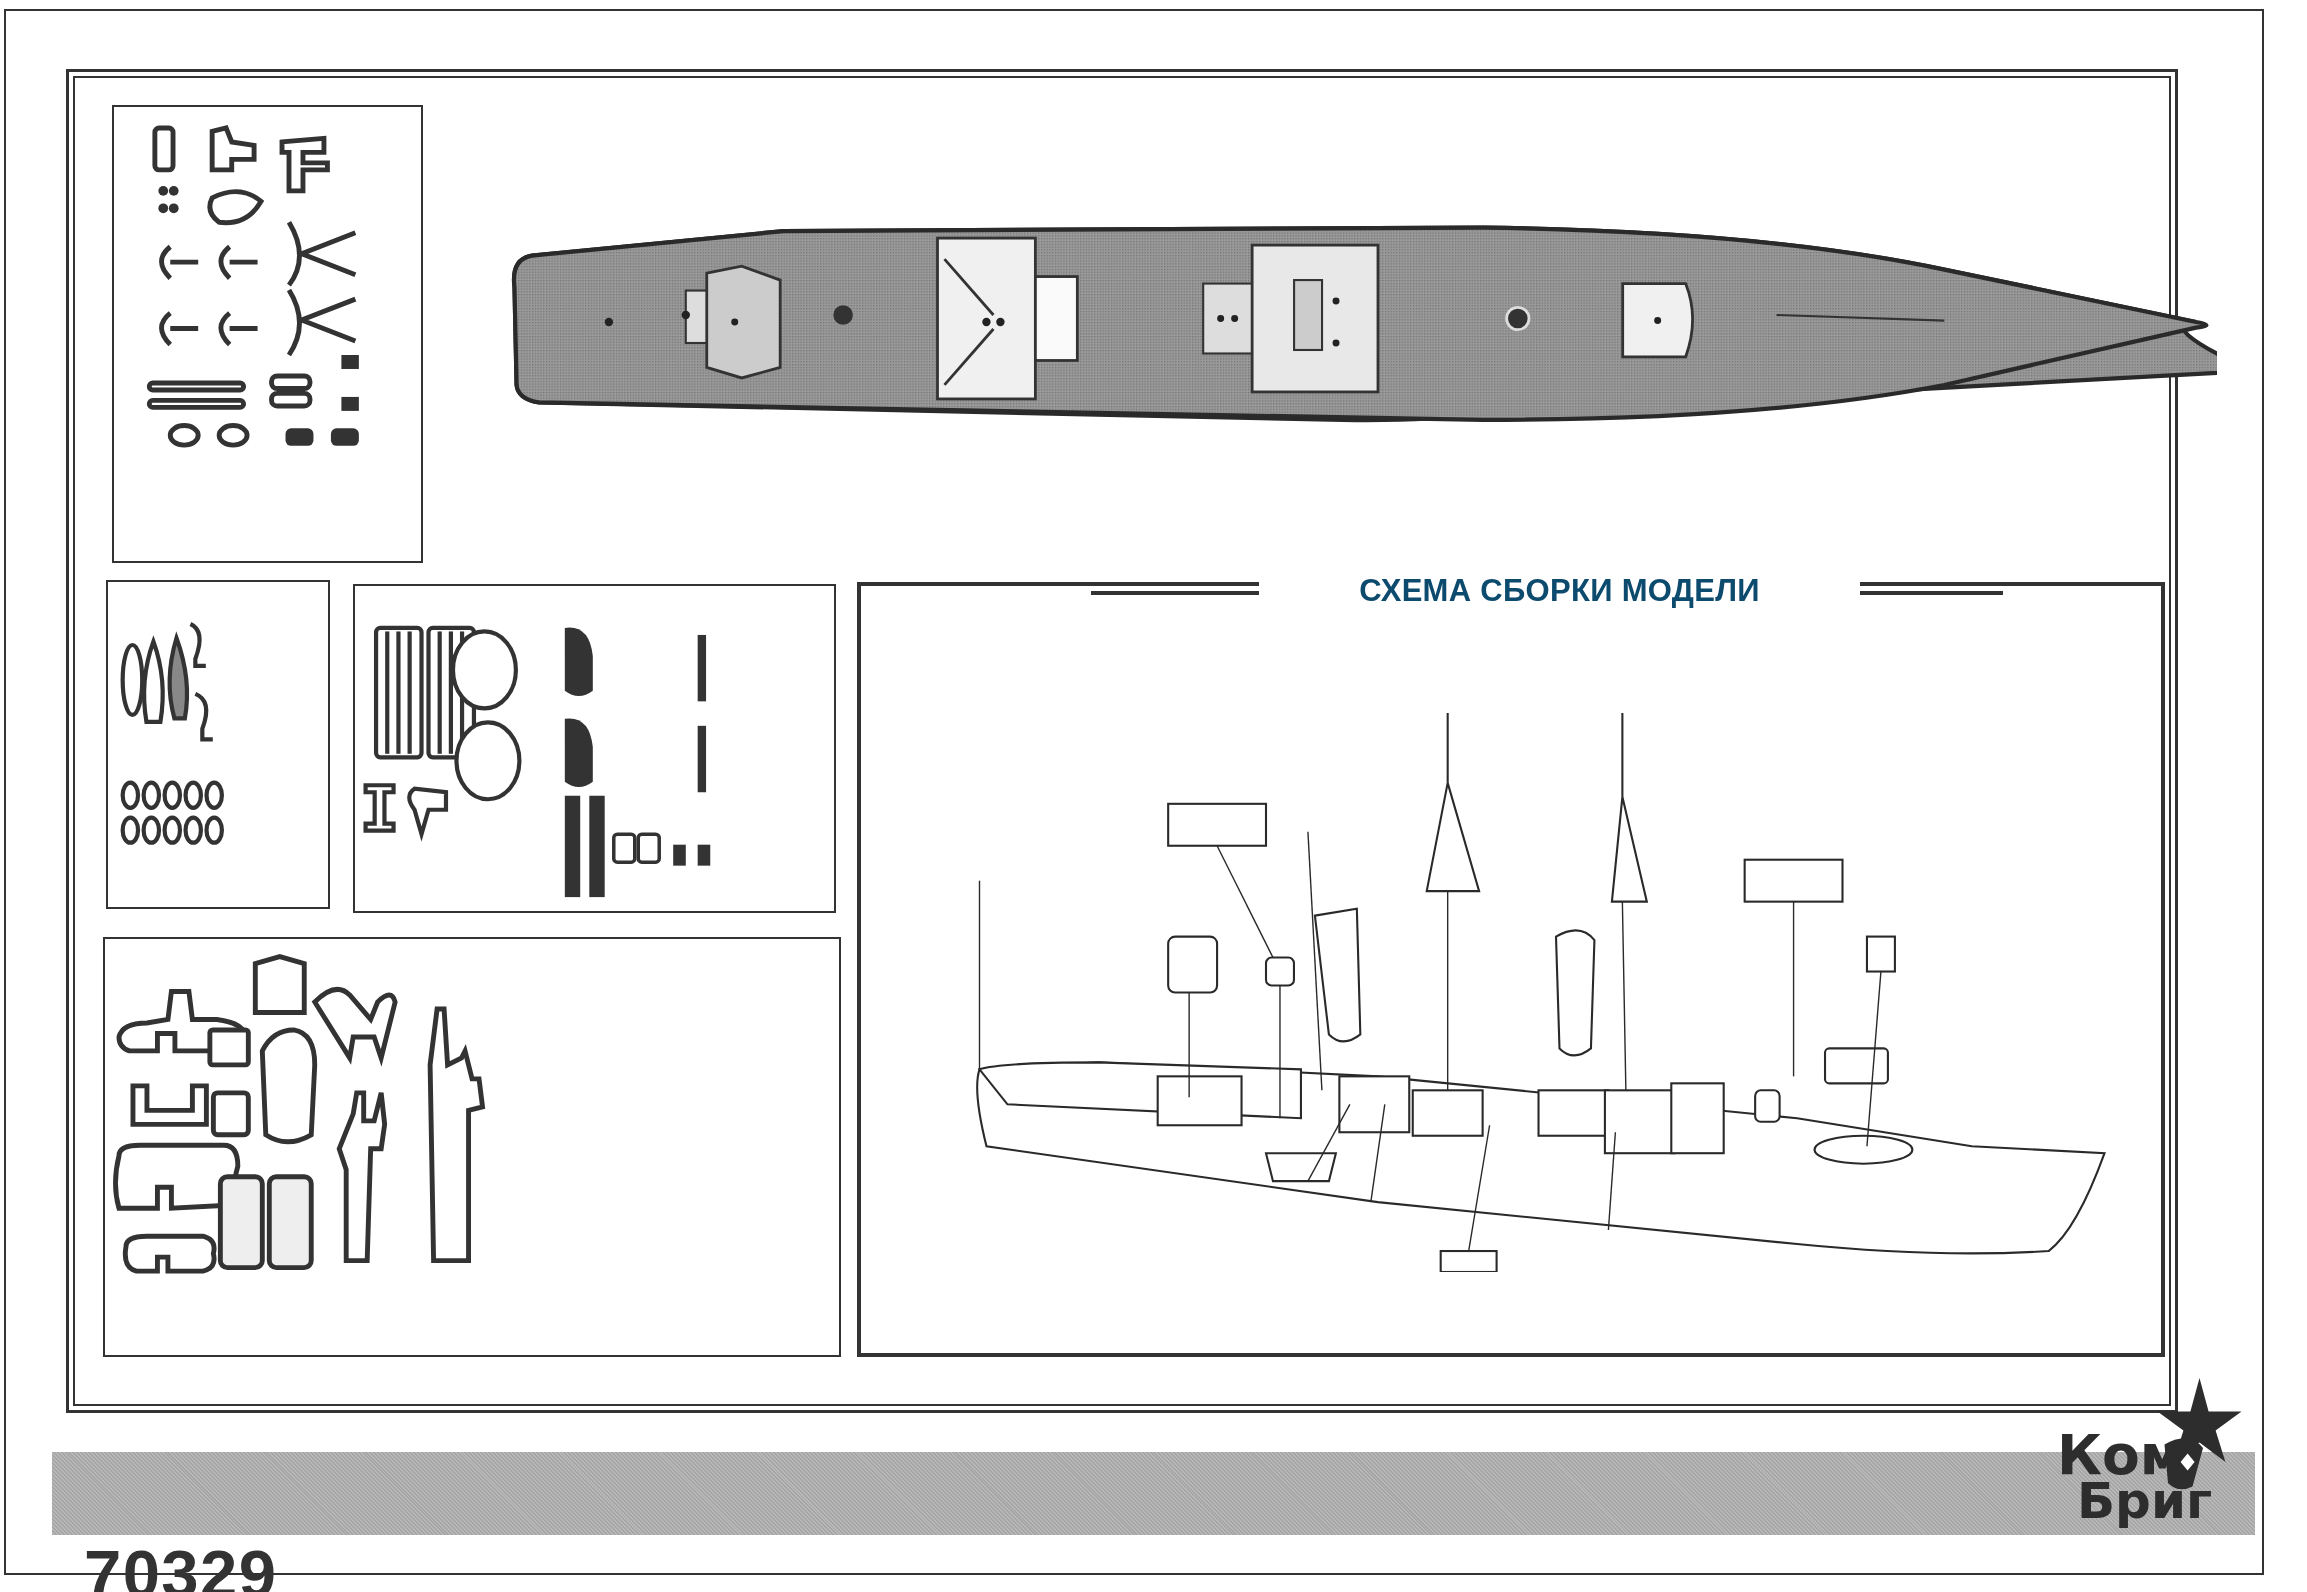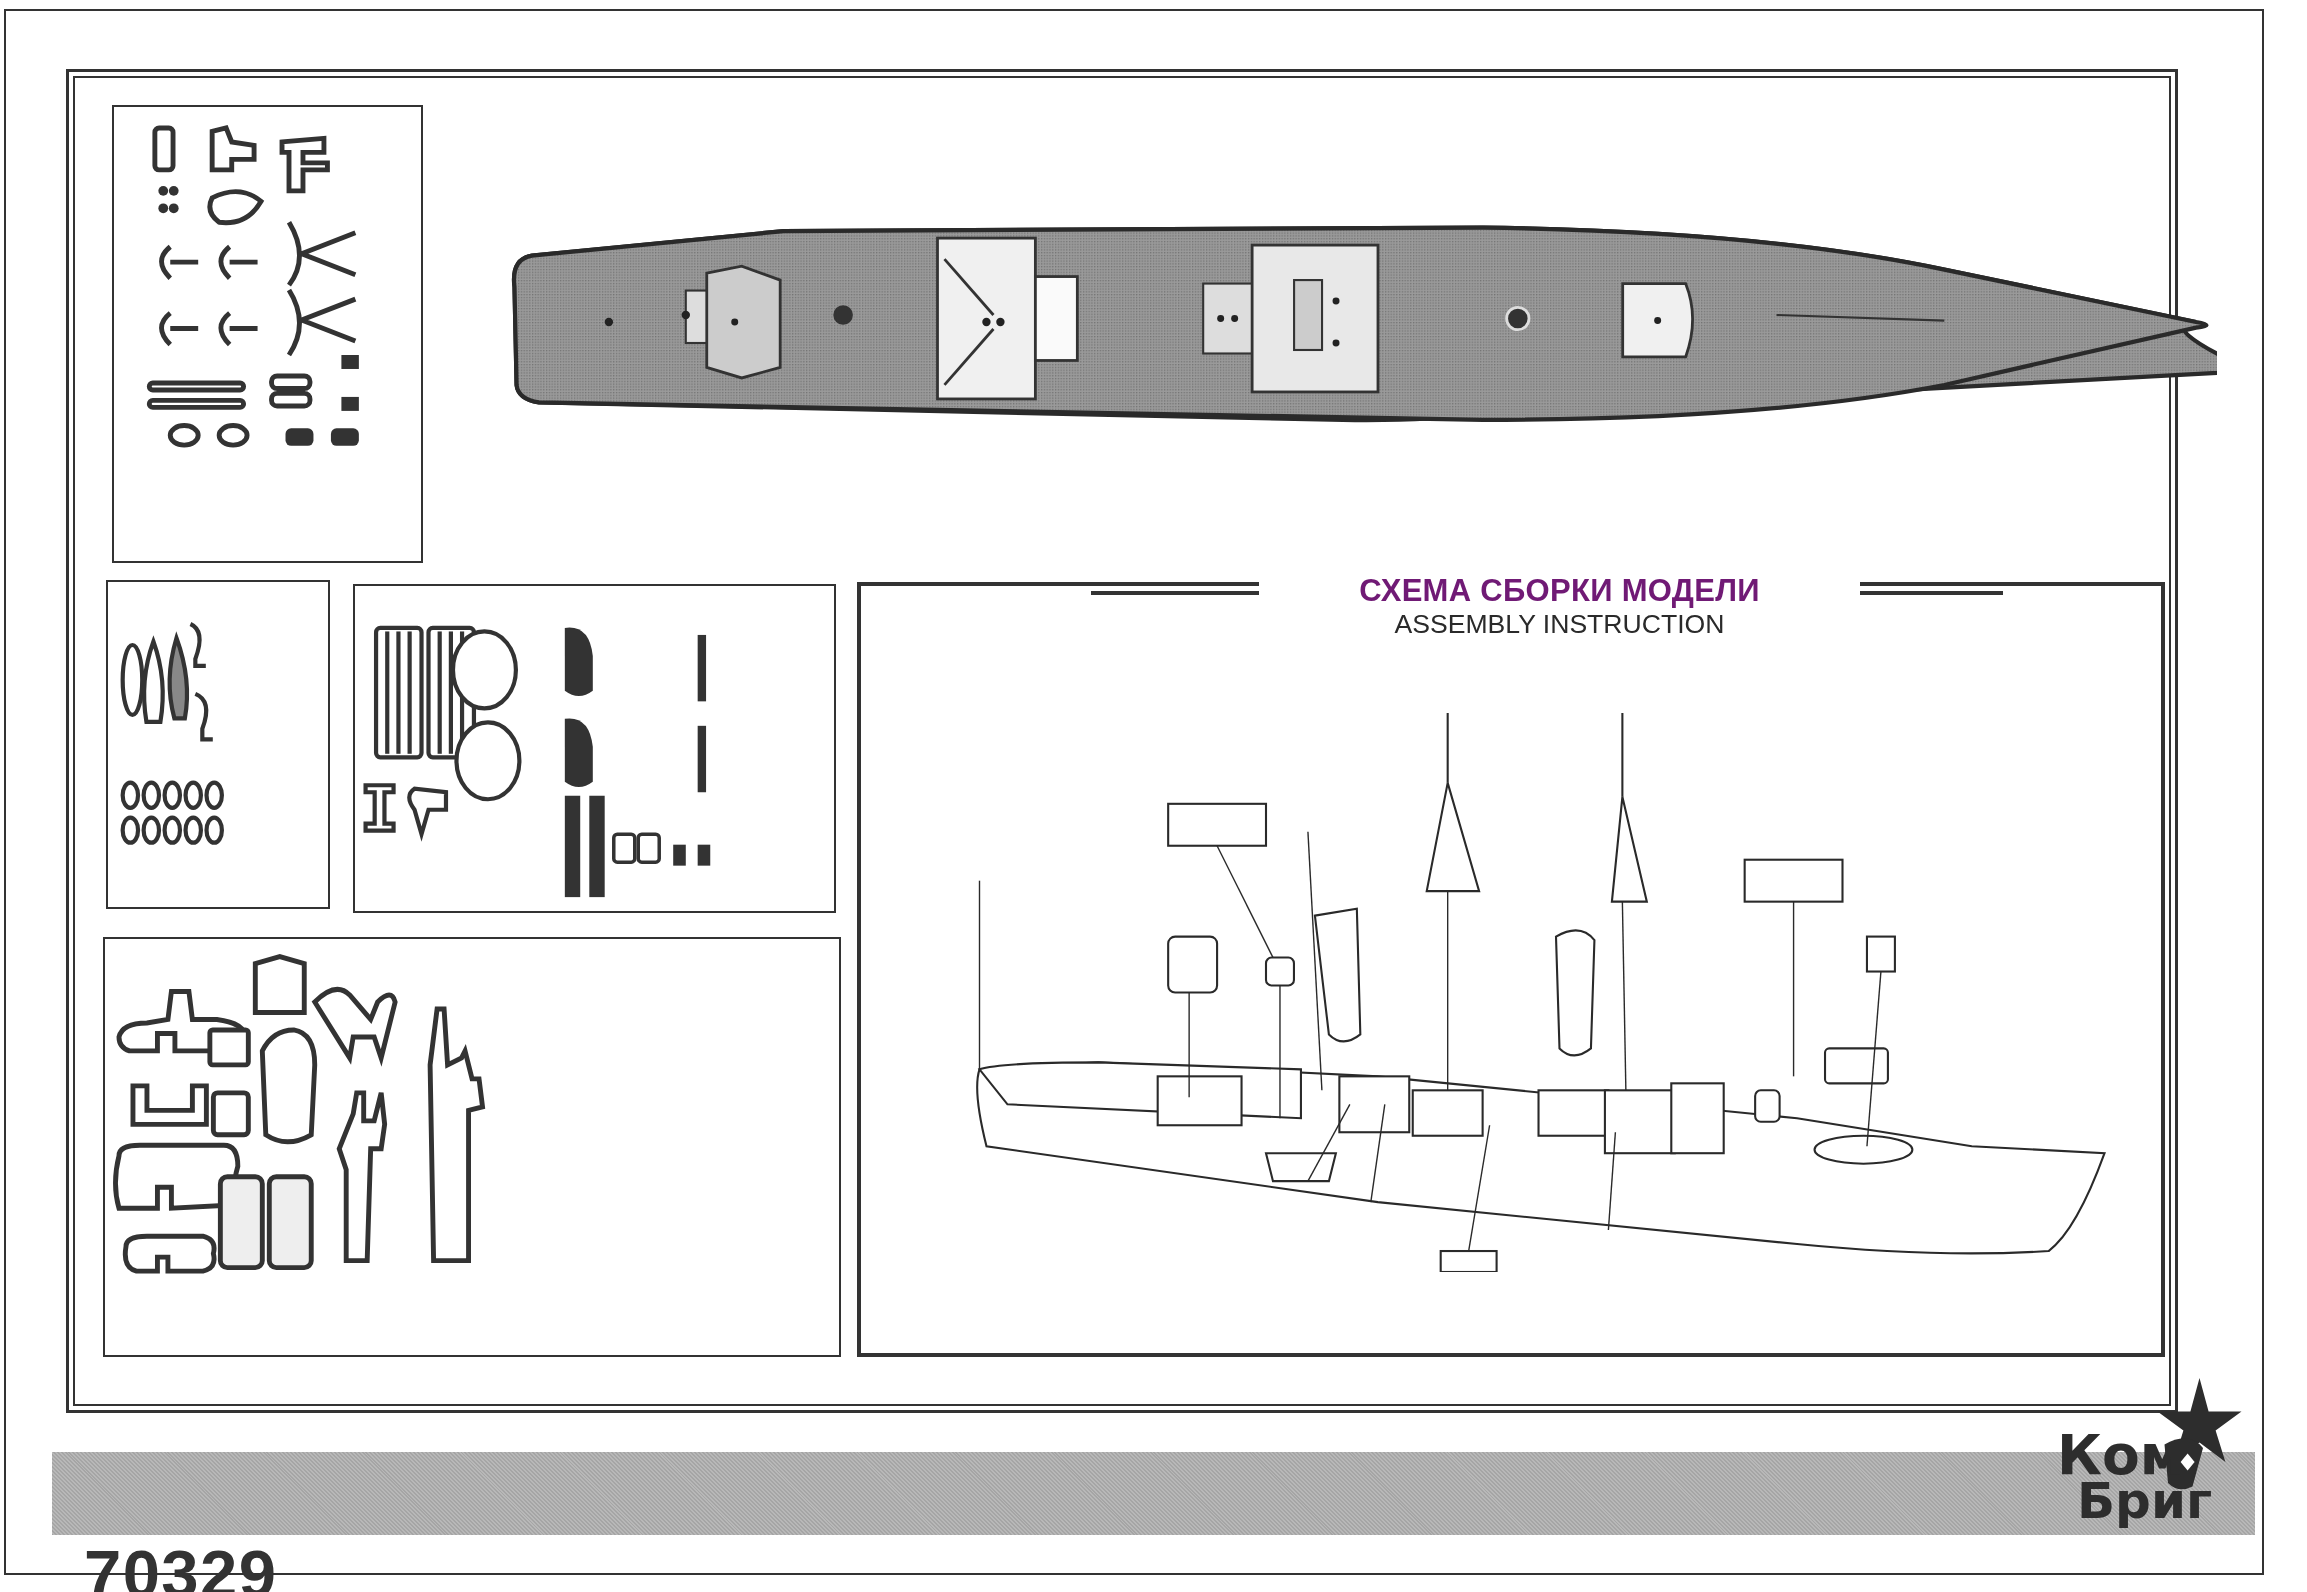--- a/index.html
+++ b/index.html
@@ -5,21 +5,21 @@
   html, body { margin: 0; padding: 0; background: #ffffff; }
   body { width: 2307px; height: 1592px; position: relative; overflow: hidden;
          font-family: "Liberation Sans", sans-serif; color: #2d2d2d; }
   .abs { position: absolute; box-sizing: border-box; }
   .outer-frame { left: 4.2px; top: 9px; width: 2260px; height: 1566px; border: 2.8px solid #333; }
   .mid-frame { left: 66px; top: 69px; width: 2112px; height: 1344px; border: 3.5px solid #333; }
   .inner-frame { left: 73px; top: 76px; width: 2098px; height: 1330px; border: 2.8px solid #333; }
   .panel { border: 2.8px solid #333; background: #fff; }
   .asm-panel { border: 4.2px solid #333; background: #fff; }
   .asm-title-wrap { left: 1259px; top: 573px; width: 601px; height: 77px; text-align: center; background: #fff; }
-  .asm-title-ru { font-weight: bold; font-size: 31px; letter-spacing: 0.3px; color: #701a75; line-height: 36px; }
+  .asm-title-ru { font-weight: bold; font-size: 31px; letter-spacing: 0.3px; color: #0c4a6e; line-height: 36px; }
   .asm-title-en { font-size: 26.6px; color: #2a2a2a; line-height: 31px; }
   .asm-rule { height: 3.5px; background: #333; }
   .footer-band { left: 52px; top: 1452px; width: 2203px; height: 83px;
                  background-color: #b8b8b8;
                  background-image: repeating-linear-gradient(45deg, rgba(0,0,0,0.10) 0 1.4px, transparent 1.4px 2.8px); }
   .catalog-number { left: 84px; top: 1539px; font-size: 67px; font-weight: bold; color: #333;
                     font-family: "Liberation Sans", sans-serif; letter-spacing: 1.4px; line-height: 70px; }
   .logo { left: 2028px; top: 1371px; width: 231px; height: 168px; }
   .logo-text { font-family: "DejaVu Sans", sans-serif; font-weight: bold; color: #2d2d2d; }
   svg { display: block; }
@@ -181,21 +181,20 @@
       <path d="M475,100 L485,100 L490,180 L510,170 L515,160 L525,200 L535,200 L540,240 L520,245 L520,460 L470,460 L465,180 Z"></path>
     </g>
   </svg>
 </div>
 
 <div class="abs asm-panel" style="left:857px; top:582px; width:1308px; height:775px;"></div>
 <div class="abs asm-rule" style="left:1091px; top:591px; width:168px;"></div>
 <div class="abs asm-rule" style="left:1853px; top:591px; width:150px;"></div>
 <div class="abs asm-title-wrap">
   <div class="asm-title-ru">СХЕМА СБОРКИ МОДЕЛИ</div>
-  <div class="asm-title-en">ASSEMBLY INSTRUCTION</div>
 </div>
 
 <div class="abs" style="left:958px; top:699px; width:1189px; height:573px;">
   <svg width="1189" height="573" viewBox="0 0 1700 820">
     <g fill="#fff" stroke="#2a2a2a" stroke-width="3">
 
       <path d="M30,530 Q20,560 40,640 L600,720 L1200,780 Q1400,800 1560,790 Q1600,760 1640,650 L1450,640 L1200,600 L900,570 L600,540 L200,520 Z"></path>
       <path d="M30,530 Q60,520 200,520 L490,530 L490,600 L70,580 Z"></path>
 
       <rect x="285" y="540" width="120" height="70"></rect>

